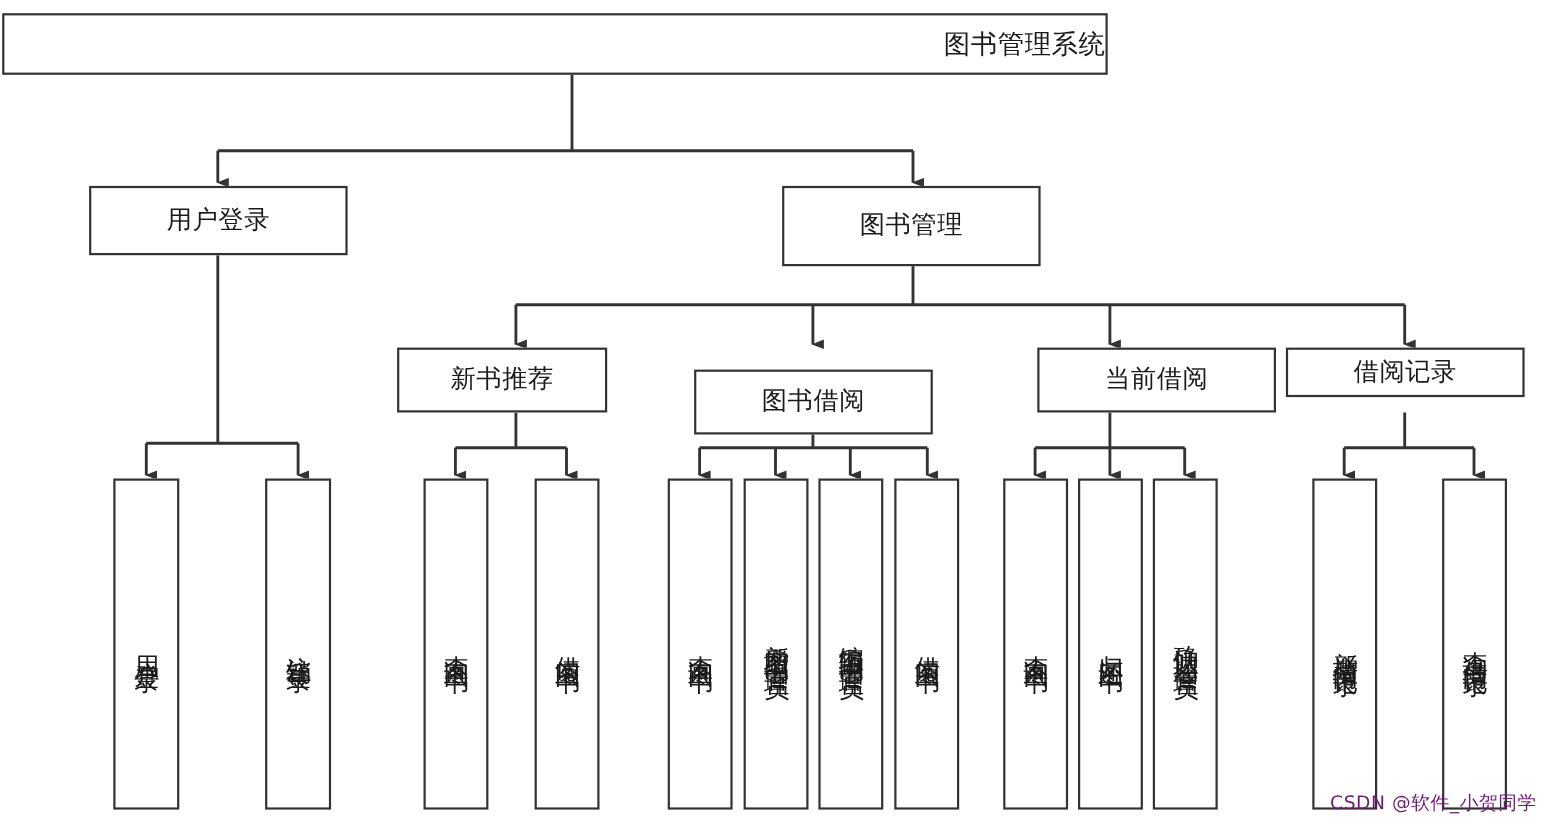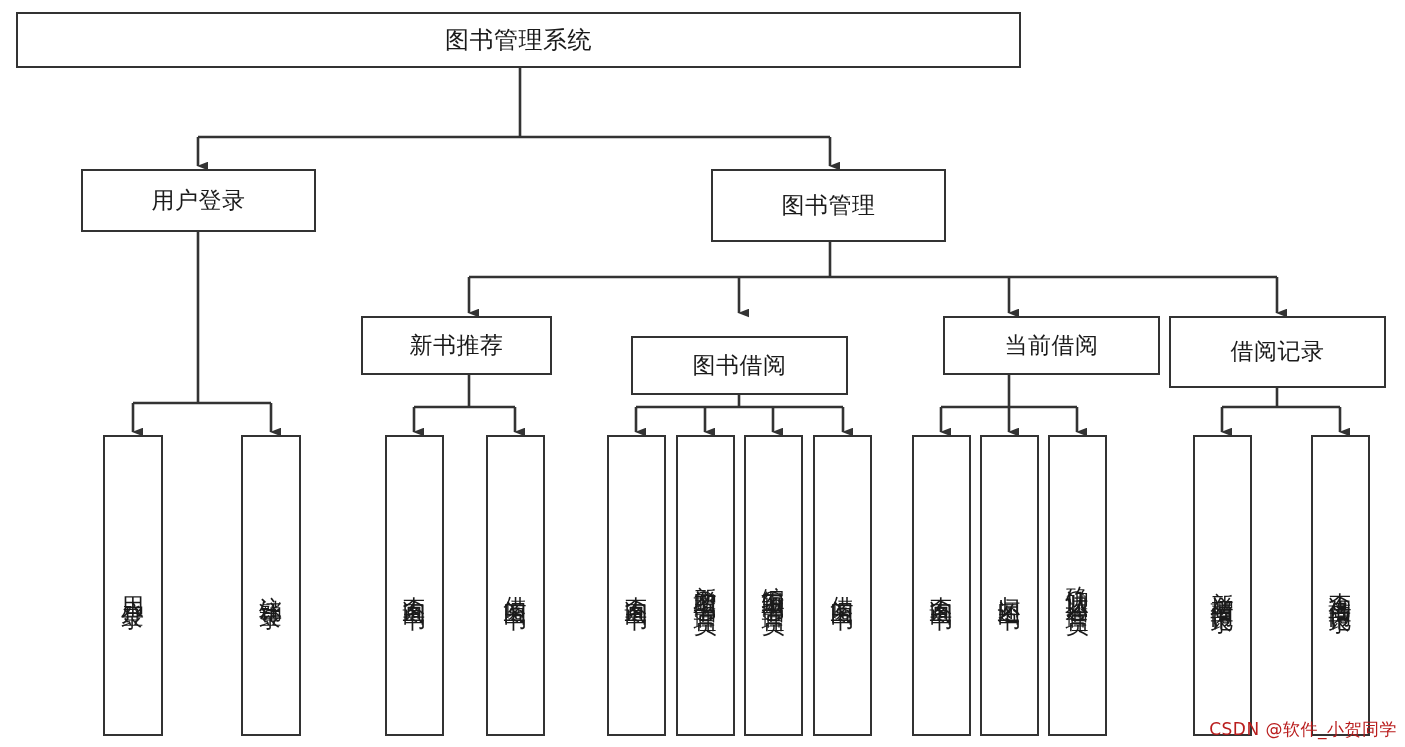--- a/index.html
+++ b/index.html
@@ -61,21 +61,21 @@
     line-height: 1.22;
     letter-spacing: 4px;
     white-space: normal;
     max-height: 262px;
   }
   .watermark {
     position: absolute;
     right: 8px;
     bottom: 6px;
     font-size: 17px;
-    color: #b91c1c;
+    color: #701a75;
     letter-spacing: 0.5px;
     white-space: nowrap;
     user-select: none;
   }
 </style>
 </head>
 <body>
 
 <div id="canvas">
 
@@ -125,21 +125,21 @@
       <path d="M1009,407 L1009,432" marker-end="url(#arrow)"></path>
       <path d="M1077,407 L1077,432" marker-end="url(#arrow)"></path>
 
       <path d="M1277,375 L1277,407"></path>
       <path d="M1222,407 L1340,407"></path>
       <path d="M1222,407 L1222,432" marker-end="url(#arrow)"></path>
       <path d="M1340,407 L1340,432" marker-end="url(#arrow)"></path>
     </g>
   </svg>
 
-  <div class="node root horiz" style="left:16px; top:12px; width:1005px; height:56px;">
+  <div class="node root horiz" style="left:2px; top:12px; width:1005px; height:56px;justify-content:flex-end;">
     <span class="label">图书管理系统</span>
   </div>
 
   <div class="node horiz" style="left:81px; top:169px; width:235px; height:63px;">
     <span class="label">用户登录</span>
   </div>
 
   <div class="node horiz" style="left:711px; top:169px; width:235px; height:73px;">
     <span class="label">图书管理</span>
   </div>
@@ -149,21 +149,21 @@
   </div>
 
   <div class="node horiz" style="left:631px; top:316px; width:217px; height:59px;margin-top:20px;">
     <span class="label">图书借阅</span>
   </div>
 
   <div class="node horiz" style="left:901px; top:316px; width:217px; height:59px;margin-left:42px;">
     <span class="label">当前借阅</span>
   </div>
 
-  <div class="node horiz" style="left:1169px; top:316px; width:217px; height:72px;">
+  <div class="node horiz" style="left:1169px; top:316px; width:217px; height:45px;">
     <span class="label">借阅记录</span>
   </div>
 
   <div class="node vert" style="left:103px; top:435px; width:60px; height:301px;">
     <span class="label">用户登录</span>
   </div>
 
   <div class="node vert" style="left:241px; top:435px; width:60px; height:301px;">
     <span class="label">注销登录</span>
   </div>

